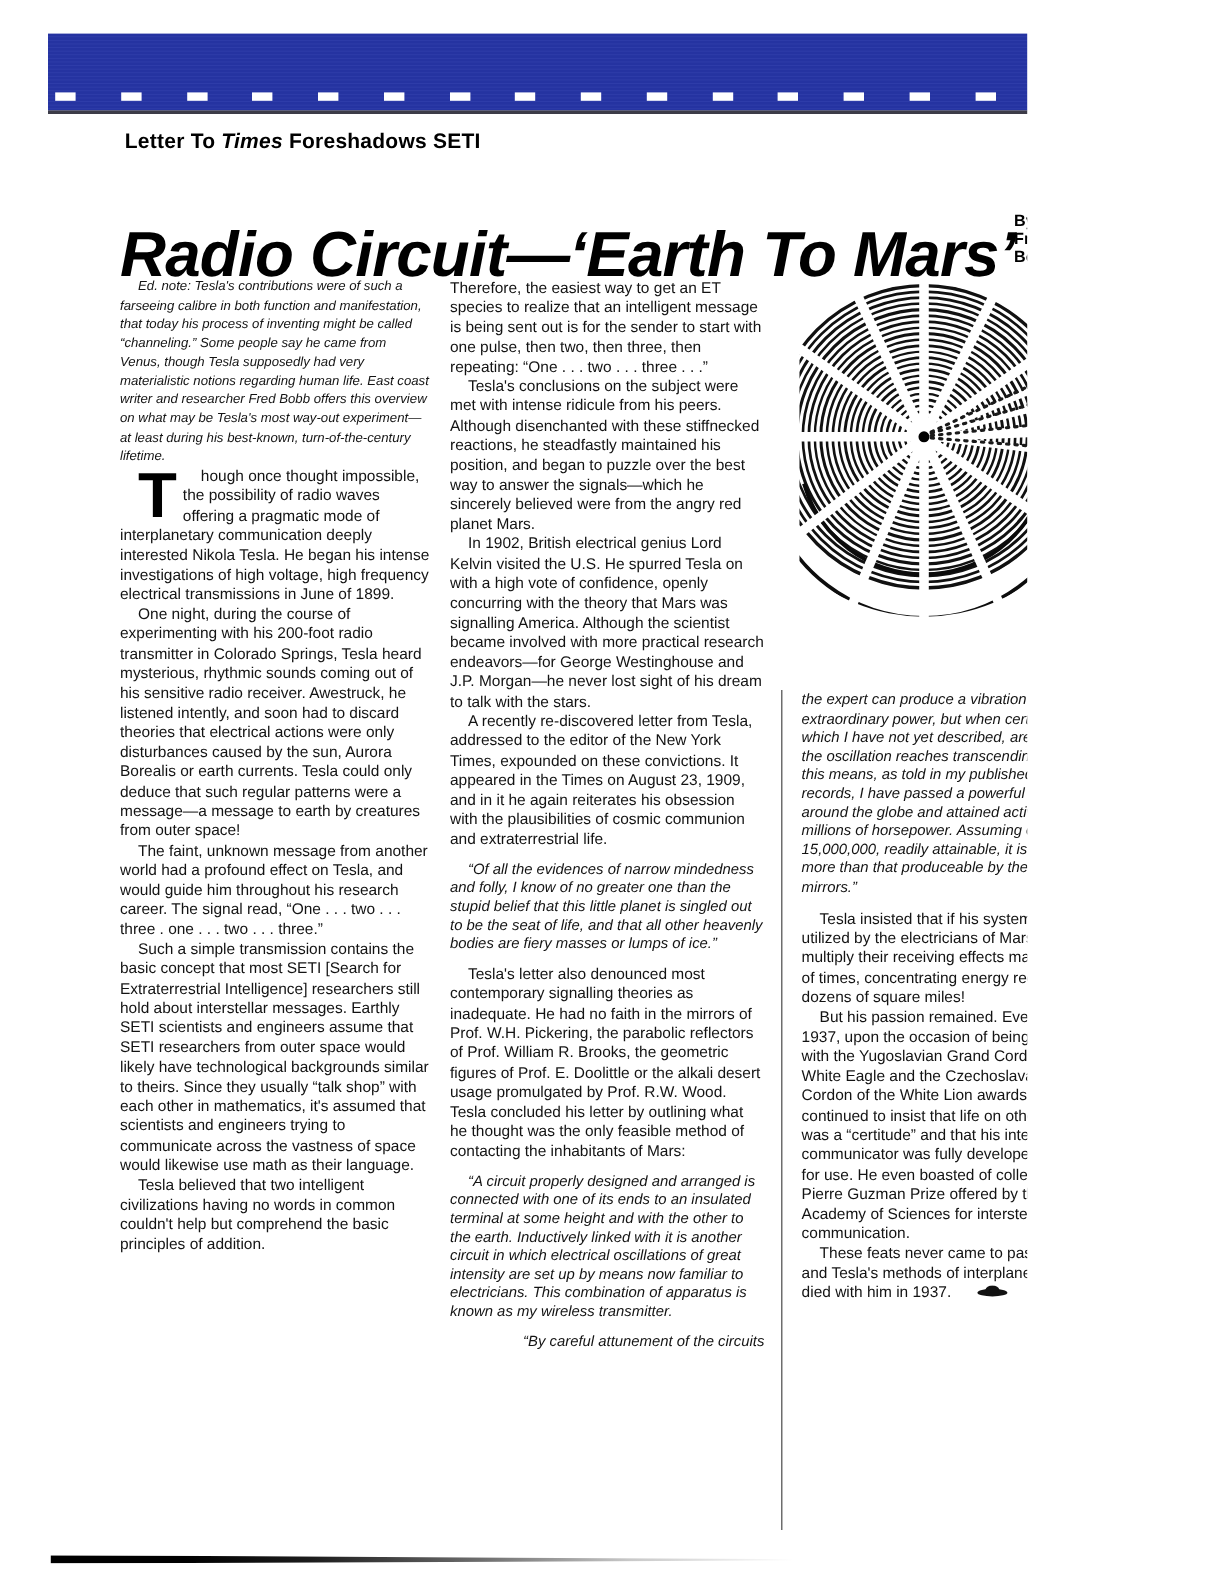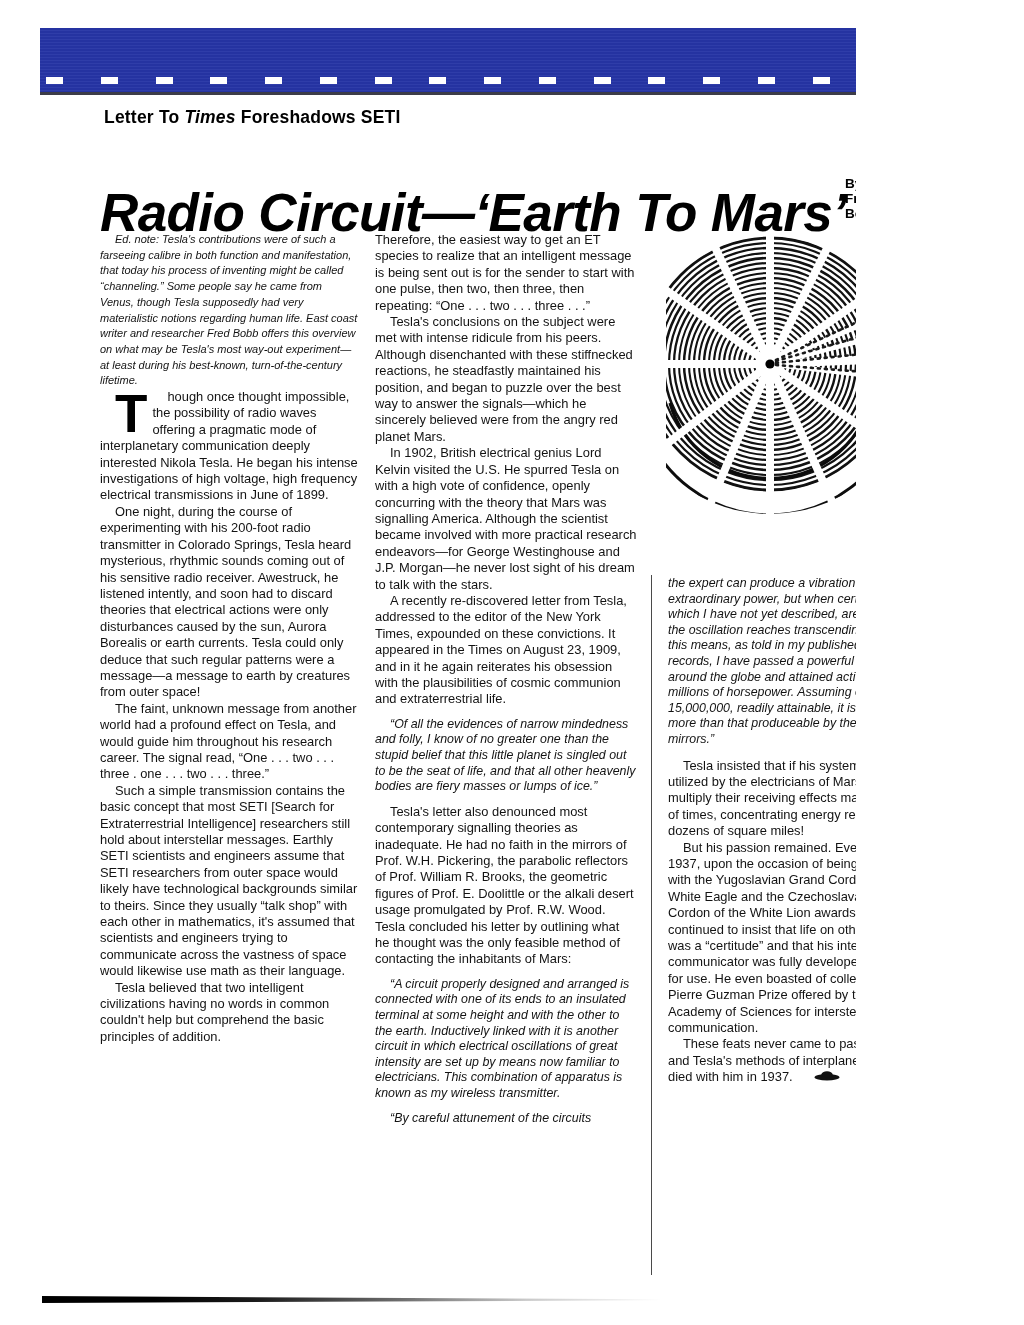--- a/index.html
+++ b/index.html
@@ -107,21 +107,21 @@
   .col p.noindent { text-indent: 0; }
   .col p.ital, .col p.quote {
     font-style: italic;
     font-size: 12.4px;
     line-height: 15.6px;
   }
   .col p.quote {
     margin-top: 9px;
     margin-bottom: 9px;
   }
-  .col p.quote + p.quote { margin-top: 0; }
+  .col p.quote + p.quote { margin-top: 0; text-align: right; }
   .edit-note {
     font-style: italic;
     font-size: 11px;
     line-height: 15.7px;
     margin-bottom: 18px;
     text-indent: 15px;
   }
 
   
   .dropcap-para {

